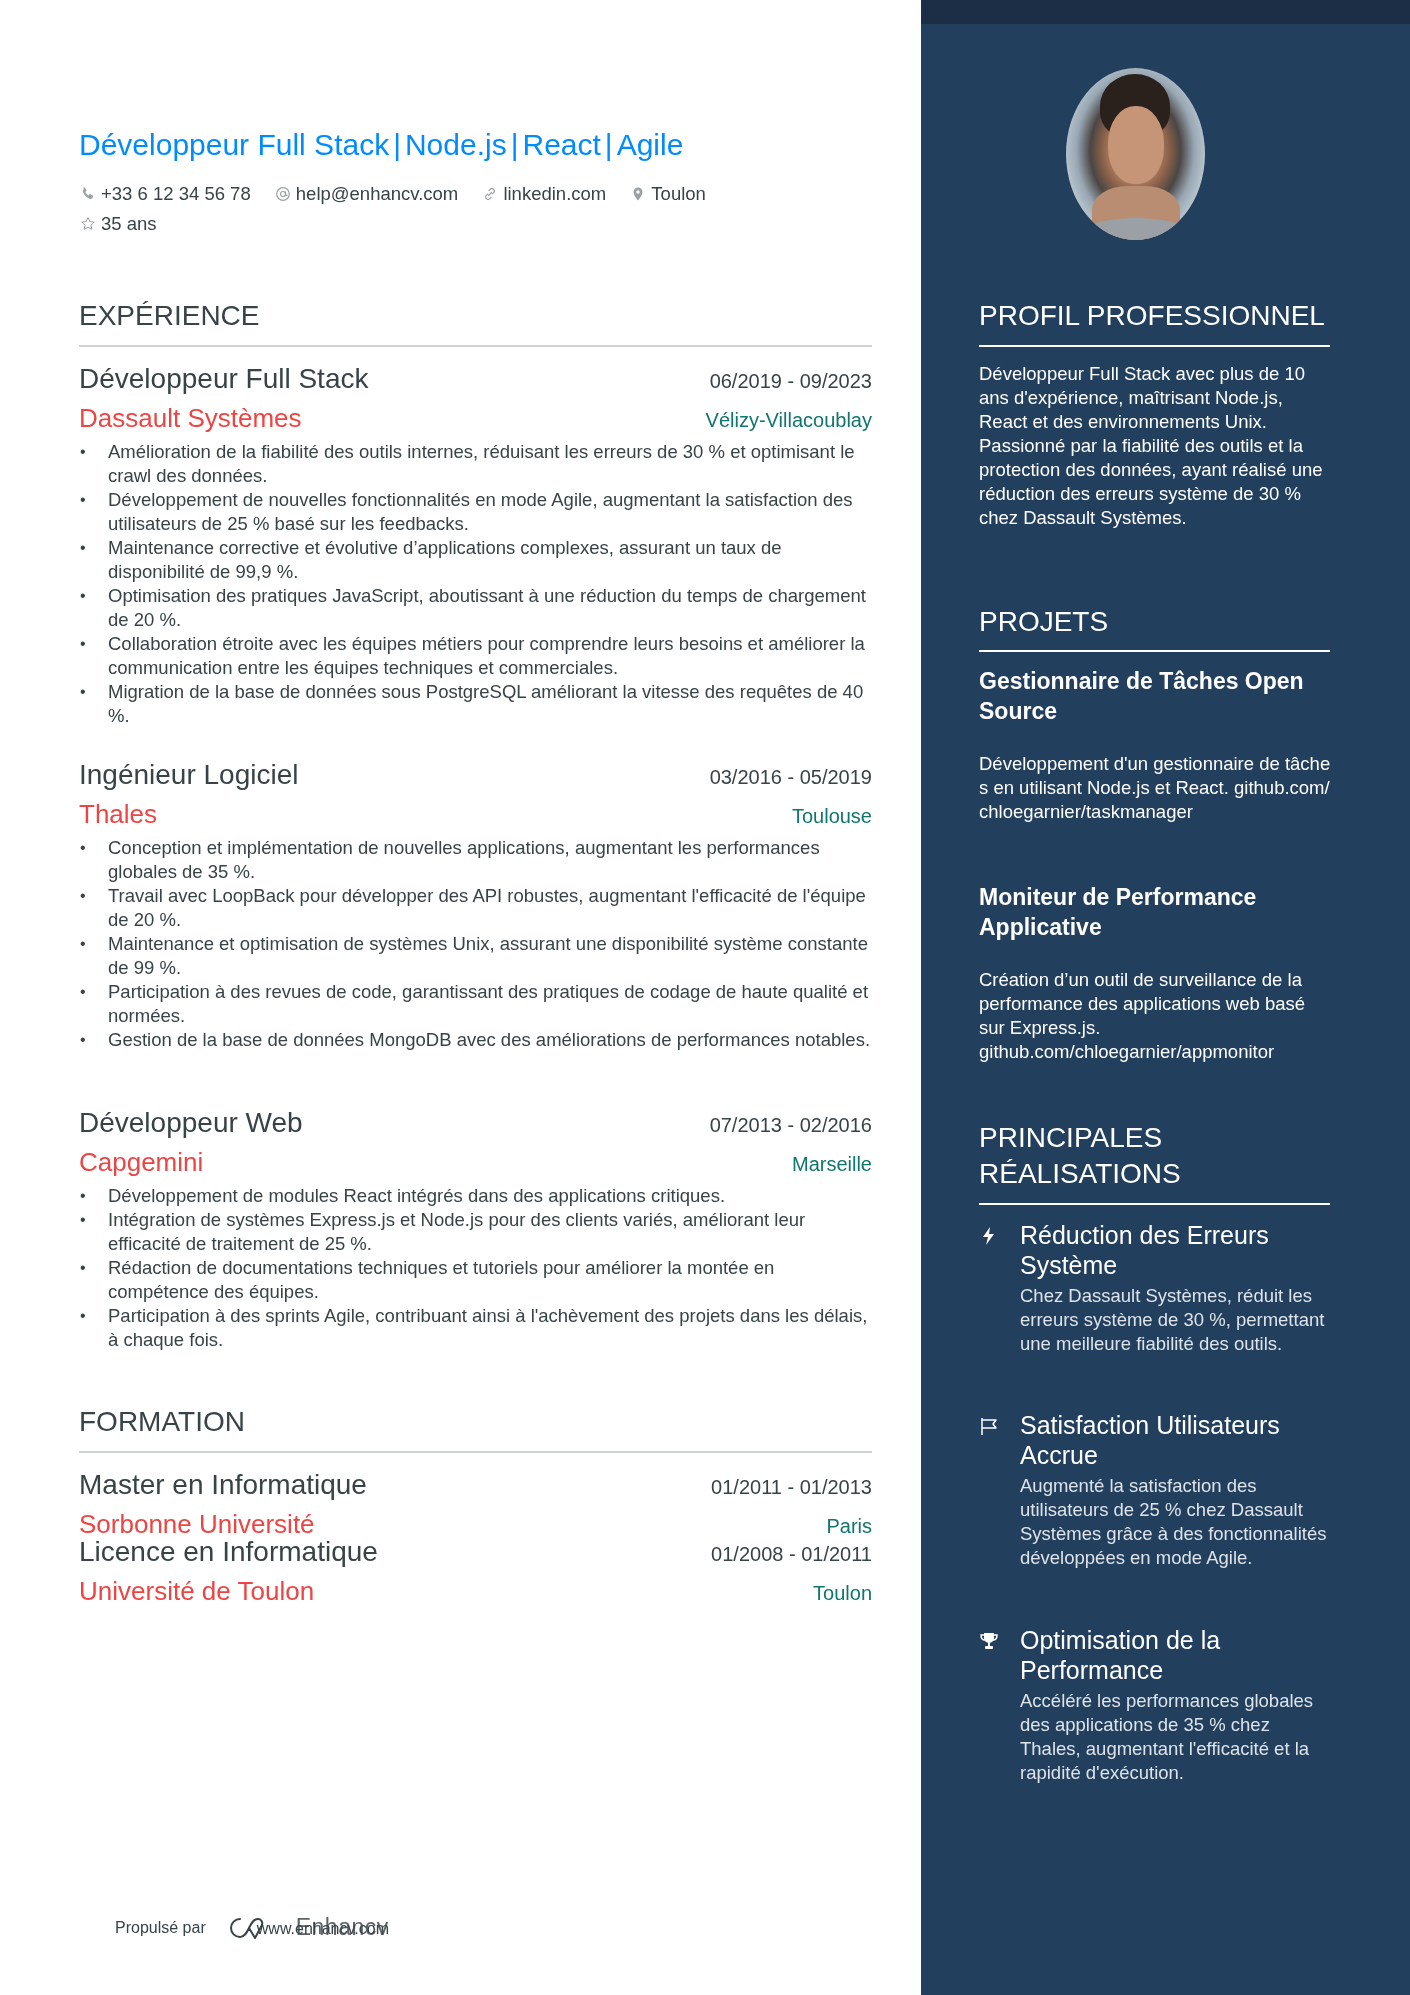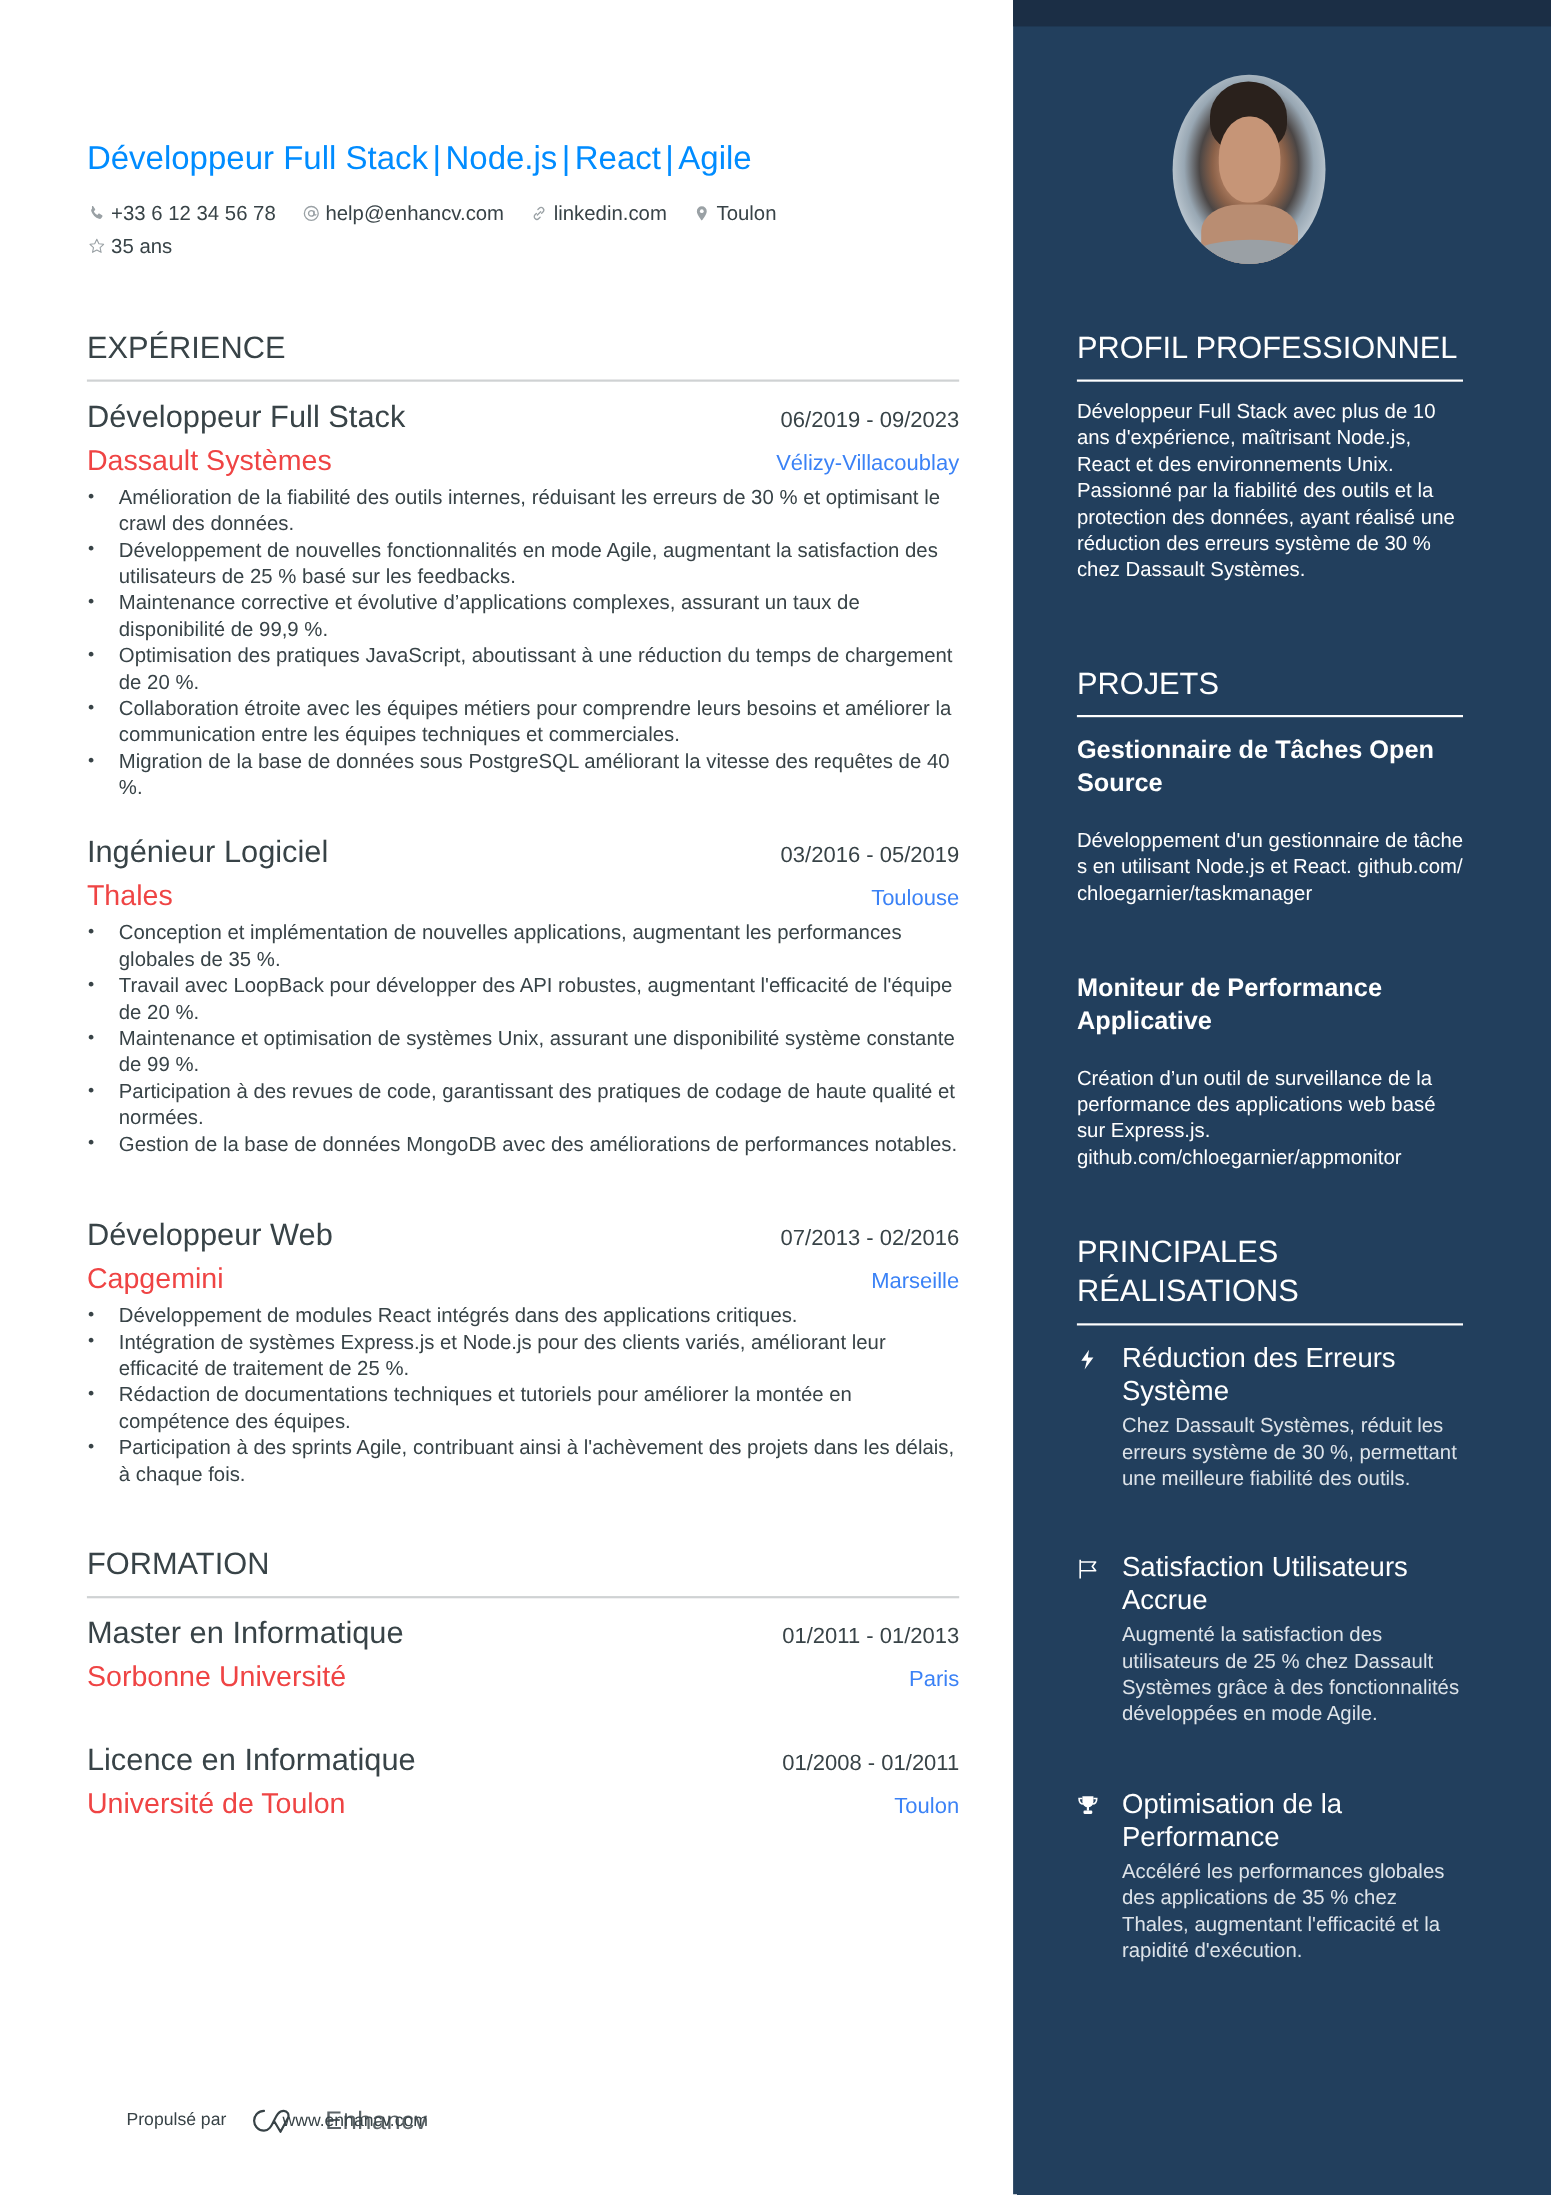--- a/index.html
+++ b/index.html
@@ -22,21 +22,21 @@
   
   .sec-title { position: absolute; left: 79px; font-size: 28px; color: #384347; text-transform: uppercase; line-height: 36px; }
   .sec-rule { position: absolute; left: 79px; width: 793px; height: 2px; background: #cfd2d3; }
 
   
   .entry { position: absolute; left: 79px; width: 793px; }
   .entry-row { display: flex; justify-content: space-between; align-items: baseline; }
   .entry-title { font-size: 28px; color: #384347; line-height: 38px; }
   .entry-date { font-size: 20px; color: #384347; line-height: 30px; }
   .entry-company { font-size: 26px; color: #ef4444; line-height: 36px; }
-  .entry-loc { font-size: 20px; color: #3b82f6; line-height: 30px; }
+  .entry-loc { font-size: 20px; color: #0f766e; line-height: 30px; }
   .bullets { list-style: none; margin-top: 4px; }
   .bullets li { position: relative; padding-left: 29px; font-size: 18.5px; line-height: 24px; color: #384347; }
   .bullets li::before { content: "•"; position: absolute; left: 1px; top: 0; font-size: 16px; color: #384347; }
 
   
   .photo { position: absolute; left: 1066px; top: 68px; width: 139px; height: 172px; border-radius: 50%; overflow: hidden;
            background: radial-gradient(ellipse at 50% 48%, #d2a181 0%, #b88466 22%, #8a6149 34%, #4b4645 46%, #98a7b3 60%, #c9d3db 78%, #b9c4cc 100%); }
   .photo .hair { position: absolute; left: 34px; top: 6px; width: 70px; height: 64px; border-radius: 50% 50% 40% 40%; background: #2a211c; }
   .photo .face { position: absolute; left: 42px; top: 38px; width: 56px; height: 78px; border-radius: 48% 48% 46% 46%; background: #c69577; }
   .photo .neck { position: absolute; left: 26px; top: 118px; width: 88px; height: 60px; border-radius: 40% 40% 0 0; background: #b98d72; }
@@ -185,21 +185,21 @@
     <div class="entry-row">
       <span class="entry-title">Master en Informatique</span>
       <span class="entry-date">01/2011 - 01/2013</span>
     </div>
     <div class="entry-row" style="margin-top:2px;">
       <span class="entry-company">Sorbonne Université</span>
       <span class="entry-loc">Paris</span>
     </div>
   </div>
 
-  <div class="entry" style="top:1581px;text-align:center;">
+  <div class="entry" style="top:1533px;text-align:center;">
     <div class="entry-row">
       <span class="entry-title">Licence en Informatique</span>
       <span class="entry-date">01/2008 - 01/2011</span>
     </div>
     <div class="entry-row" style="margin-top:2px;">
       <span class="entry-company">Université de Toulon</span>
       <span class="entry-loc">Toulon</span>
     </div>
   </div>
 

